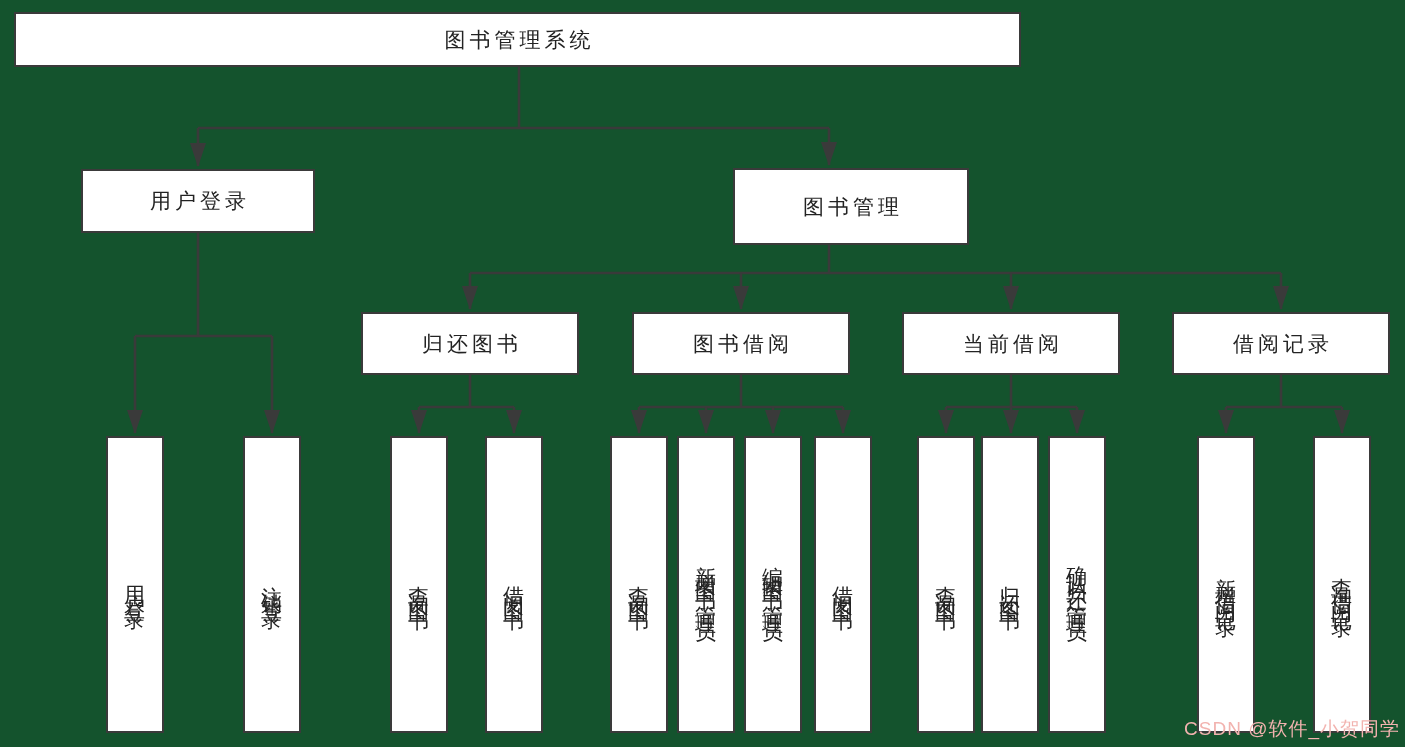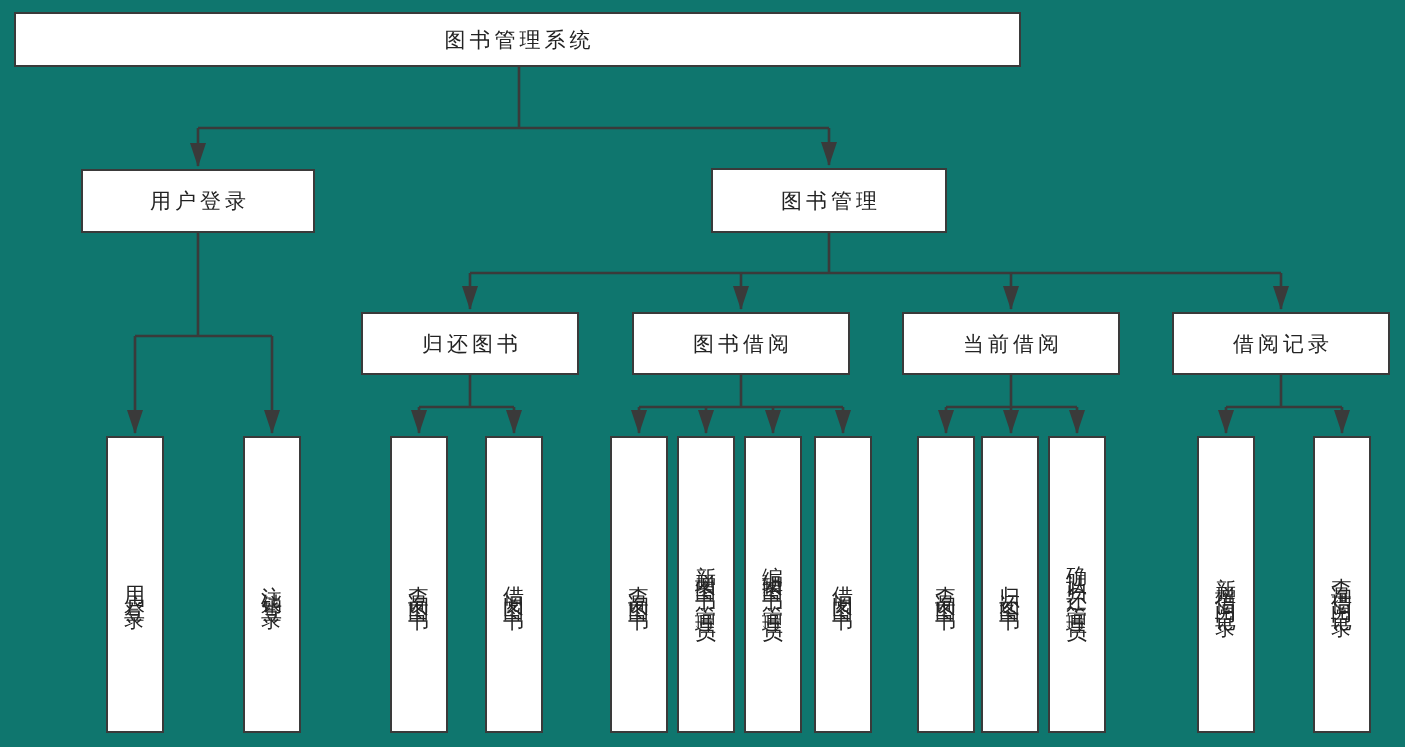--- a/index.html
+++ b/index.html
@@ -1,19 +1,19 @@
 <!DOCTYPE html>
 <html><head>
 <meta charset="utf-8">
 <style>
   html,body{margin:0;padding:0;background:#ffffff;}
   #canvas{
     position:relative;
     width:1405px;height:747px;
-    background:#0f766e;
+    background:#14532d;
     font-family:"Liberation Sans","DejaVu Sans",sans-serif;
     overflow:hidden;
     text-align:right;
   }
   #wires{position:absolute;left:0;top:0;width:1405px;height:747px;}
   .node{
     position:absolute;
     box-sizing:border-box;
     border:2.5px solid #3a3a3a;
     background:#ffffff;
@@ -26,21 +26,21 @@
     text-orientation:mixed;
     font-size:21px;
     letter-spacing:8px;
     color:#232323;
     line-height:1;
     white-space:nowrap;
   }
   
   #n-root        {left:14px;  top:12px;  width:1007px;height:55px;}
   #n-user-login  {left:81px;  top:169px; width:234px; height:64px;}
-  #n-book-mgmt   {left:711px; top:168px; width:236px; height:65px;}
+  #n-book-mgmt   {left:733px; top:168px; width:236px; height:77px;}
   #n-new-rec     {left:361px; top:312px; width:218px; height:63px;}
   #n-borrowing   {left:632px; top:312px; width:218px; height:63px;}
   #n-current     {left:902px; top:312px; width:218px; height:63px;}
   #n-records     {left:1172px;top:312px; width:218px; height:63px;}
   .leaf{top:436px;height:297px;width:58px;}
   #lf-user-login    {left:106px;}
   #lf-logout        {left:243px;}
   #lf-query-1       {left:390px;}
   #lf-borrow-1      {left:485px;}
   #lf-query-2       {left:610px;}
@@ -170,13 +170,14 @@
     <span class="vtext">确认归还（管理员）</span>
   </div>
 
   <div id="lf-add-record" class="node leaf">
     <span class="vtext">新增借阅记录</span>
   </div>
   <div id="lf-query-record" class="node leaf">
     <span class="vtext">查询借阅记录</span>
   </div>
 
+  <div class="watermark">CSDN @软件_小贺同学</div>
 </div>
 
 </body></html>

